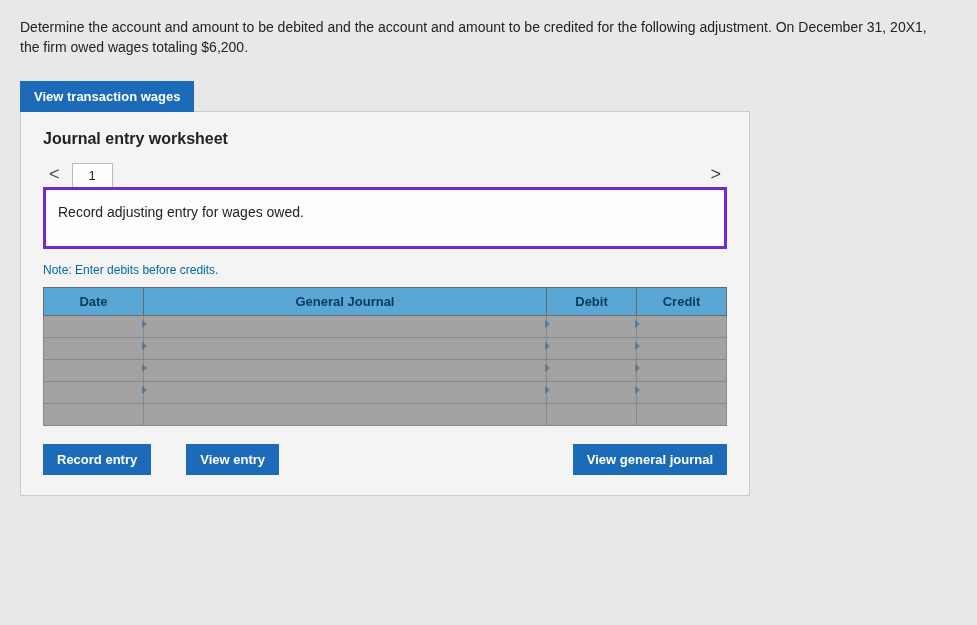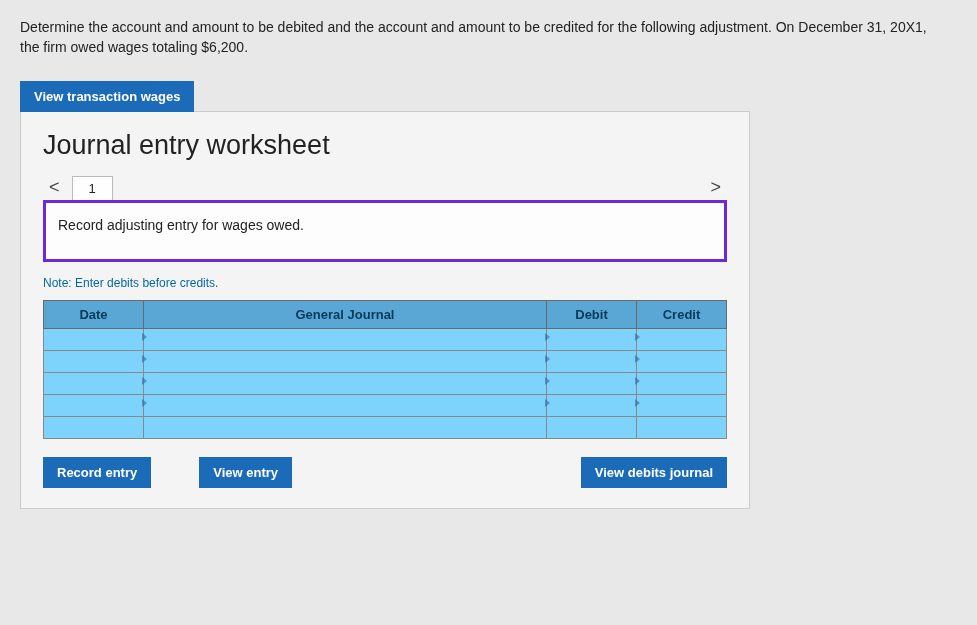--- a/index.html
+++ b/index.html
@@ -29,22 +29,22 @@
   }
   .btn-row-top { margin-bottom: 0; }
   .worksheet-panel {
     background: #f4f4f4;
     border: 1px solid #ccc;
     padding: 18px 22px 20px 22px;
     width: 730px;
     margin-top: -1px;
   }
   .ws-title {
-    font-size: 27px;
-    font-weight: normal;
+    font-size: 16px;
+    font-weight: bold;
     margin-bottom: 14px;
     color: #222;
   }
   .tab-row {
     display: flex;
     align-items: center;
     justify-content: space-between;
     margin-bottom: 0;
   }
   .tab-left { display: flex; align-items: flex-end; }
@@ -72,21 +72,21 @@
     margin-bottom: 14px;
   }
   .note {
     color: #0369a1;
     font-size: 12px;
     margin-bottom: 10px;
   }
   table.journal {
     border-collapse: collapse;
     width: 100%;
-    background: #7dd3fc;
+    background: #a3a3a3;
     margin-bottom: 18px;
   }
   table.journal th {
     background: #5aa7d6;
     color: #083a5a;
     font-weight: bold;
     font-size: 13px;
     padding: 6px 4px;
     border: 1px solid #6a6a6a;
     text-align: center;
@@ -100,21 +100,21 @@
     position: relative;
   }
   .col-date   { width: 100px; }
   .col-gj     { width: auto; }
   .col-amt    { width: 90px; }
   .btn-row-bottom {
     display: flex;
     justify-content: space-between;
     align-items: center;
   }
-  .btn-group-left { display:flex; gap: 48px; }
+  .btn-group-left { display:flex; gap: 35px; }
   .marker {
     position:absolute; left:-2px; top:4px;
     width:0;height:0;
     border-top:4px solid transparent;
     border-bottom:4px solid transparent;
     border-left:5px solid #2c6aa0;
     opacity:.6;
   }
 </style>
 </head>
@@ -183,16 +183,16 @@
         <td><span></span></td>
       </tr>
     </tbody>
   </table>
 
   <div class="btn-row-bottom">
     <div class="btn-group-left">
       <button class="btn-primary">Record entry</button>
       <button class="btn-primary">View entry</button>
     </div>
-    <button class="btn-primary">View debits journal</button>
+    <button class="btn-primary">View general journal</button>
   </div>
 
 </div>
 
 </body></html>

